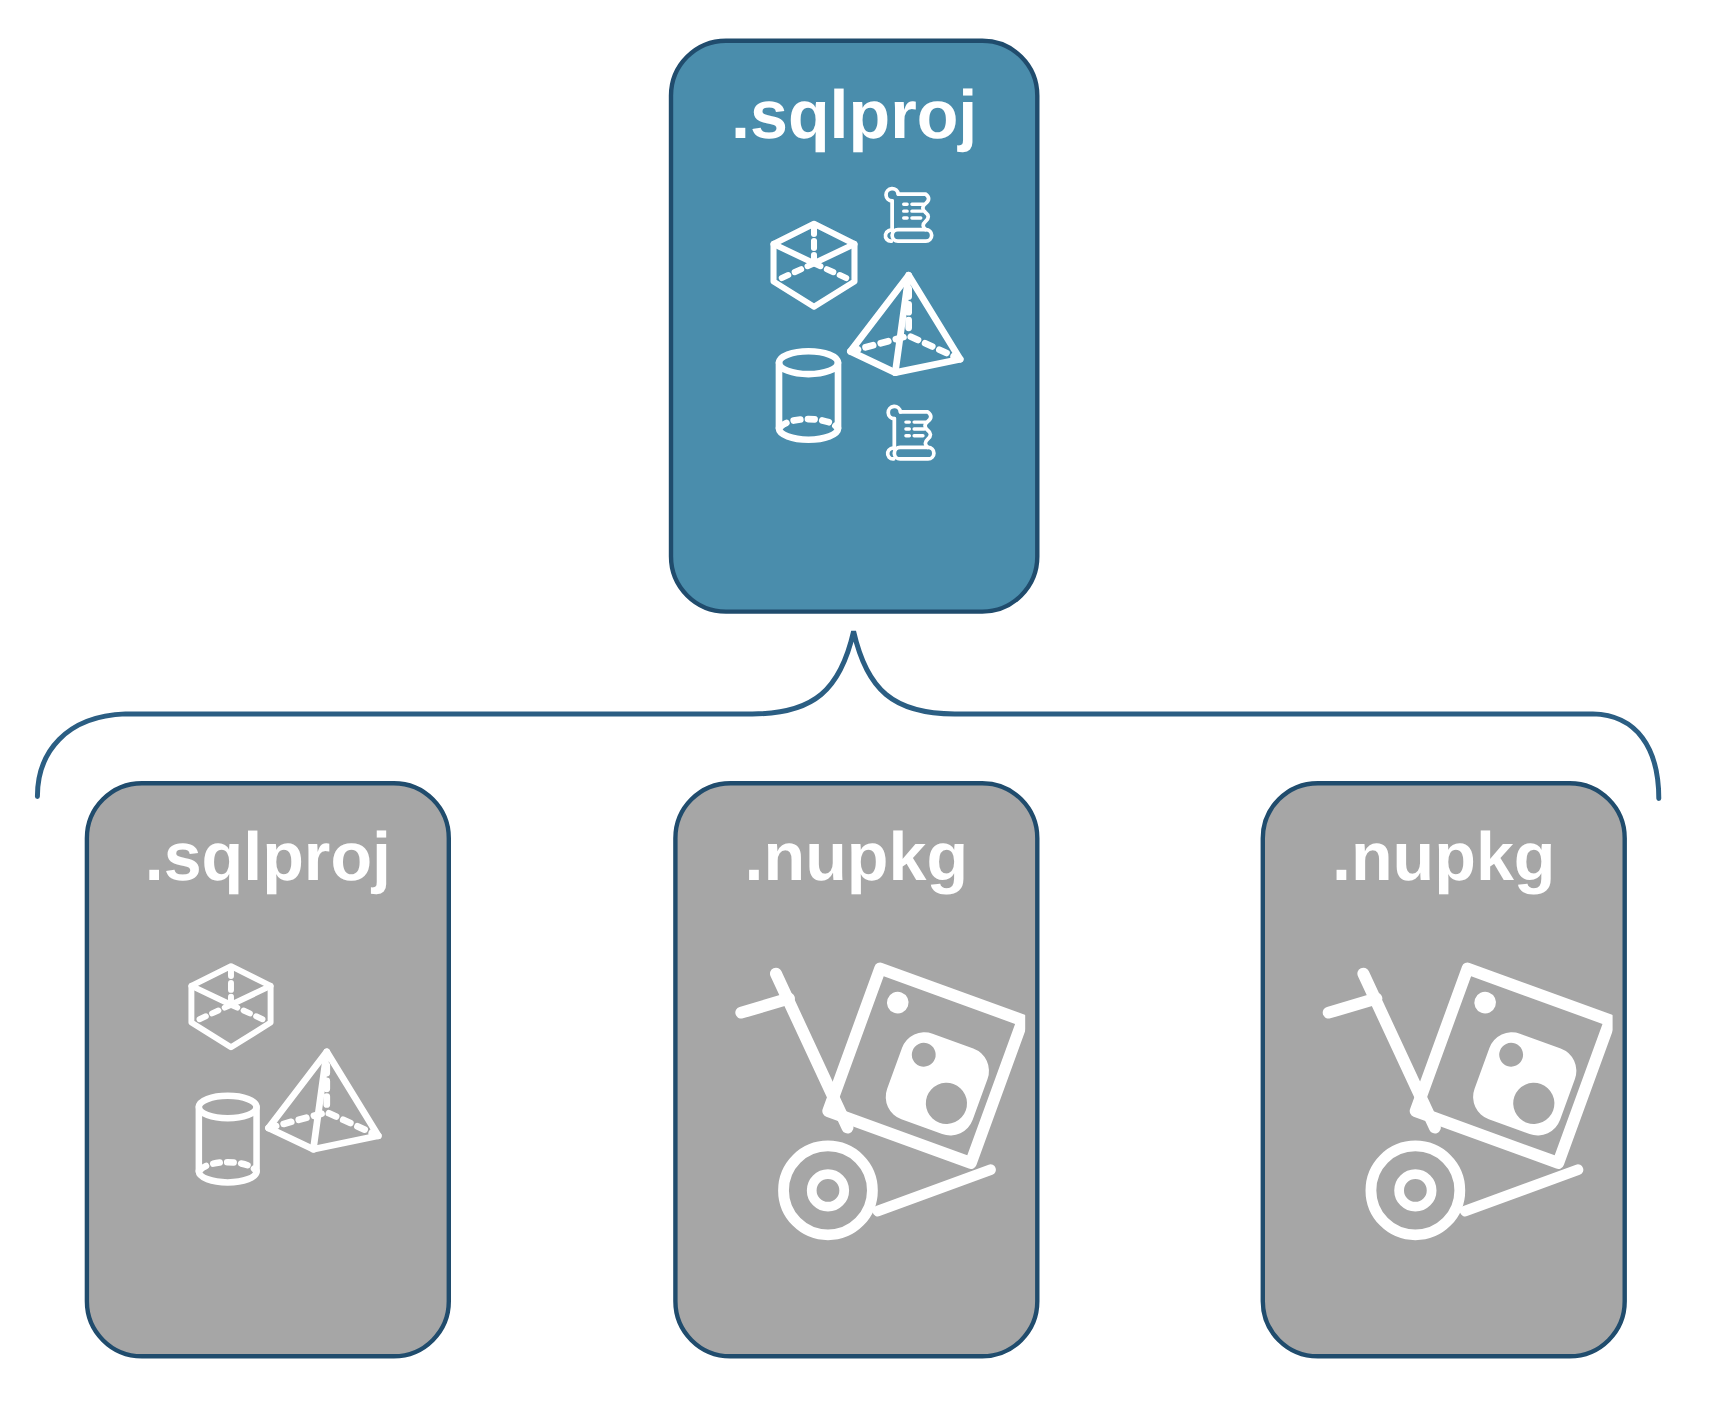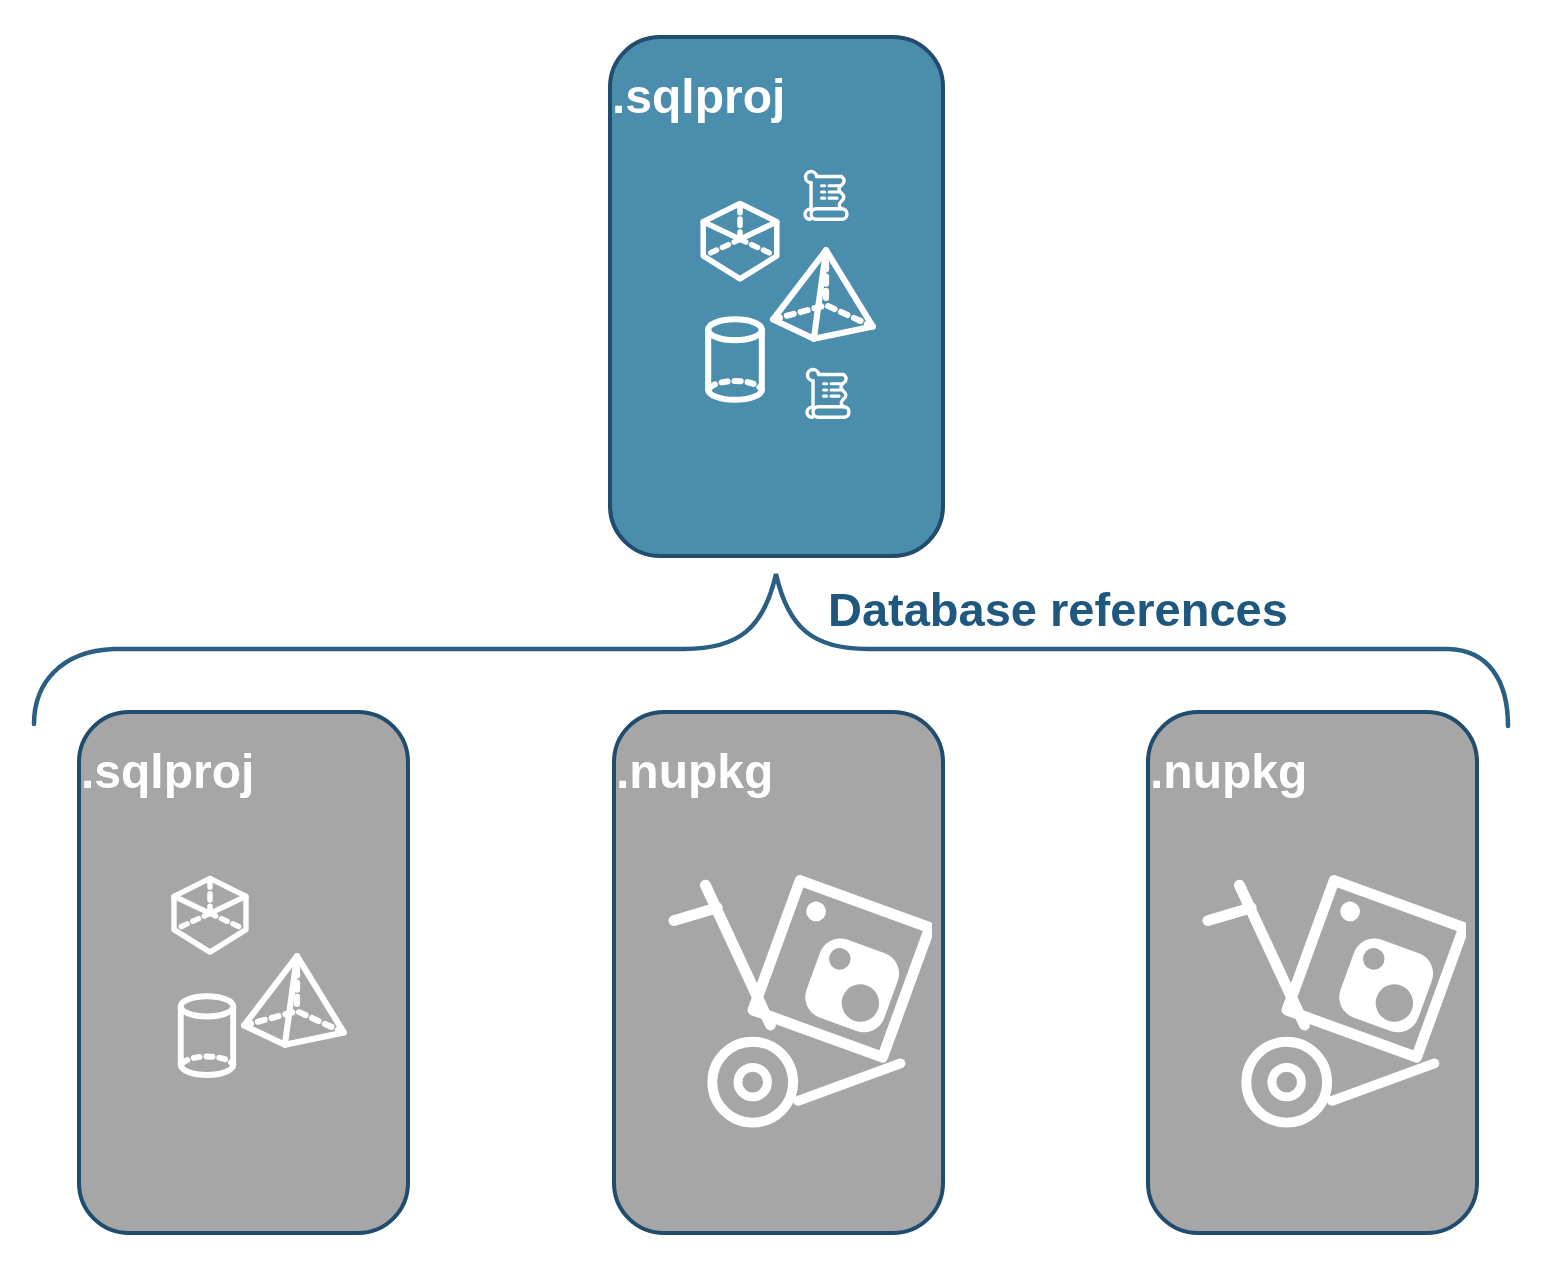--- a/index.html
+++ b/index.html
@@ -22,21 +22,22 @@
   }
   .card.child{
     top:710px;width:333px;height:525px;
     background:var(--child-fill,#a6a6a6);
   }
   .card.child.c0{left:77px;}
   .card.child.c1{left:612px;}
   .card.child.c2{left:1146px;}
   .card h2{
     margin:30px 0 0 0;
-    font-size:48px;
+    text-align:center;
+    font-size:62px;
     font-weight:700;
     letter-spacing:0;
     color:var(--icon,#ffffff);
   }
   .ic{position:absolute;display:block;}
   .ic svg{display:block;width:100%;height:100%;}
   
   .root .ic.cube   {left:82px; top:158px;width:92px; height:92px;}
   .root .ic.scroll1{left:186px;top:130px;width:62px; height:62px;}
   .root .ic.pyr    {left:155px;top:205px;width:112px;height:102px;}
@@ -113,21 +114,20 @@
   <svg class="brace" viewBox="0 0 1566 1274">
     <path d="M 34 724
              C 34 684, 60 651, 114 649
              L 684 649
              C 740 649, 764 627, 776 574
              C 788 627, 812 649, 868 649
              L 1448 649
              C 1488 650, 1508 680, 1508 726" fill="none" stroke="var(--connector,#2b5e83)" stroke-width="4.5" stroke-linecap="round"></path>
   </svg>
 
-  <div class="connector-label">Database references</div>
 
   <section class="card root">
     <h2>.sqlproj</h2>
     <span class="ic cube">
       <svg viewBox="0 0 100 100">
           <use href="#sym-cube"></use>
         </svg>
     </span>
     <span class="ic scroll1">
       <svg viewBox="0 0 100 100">

